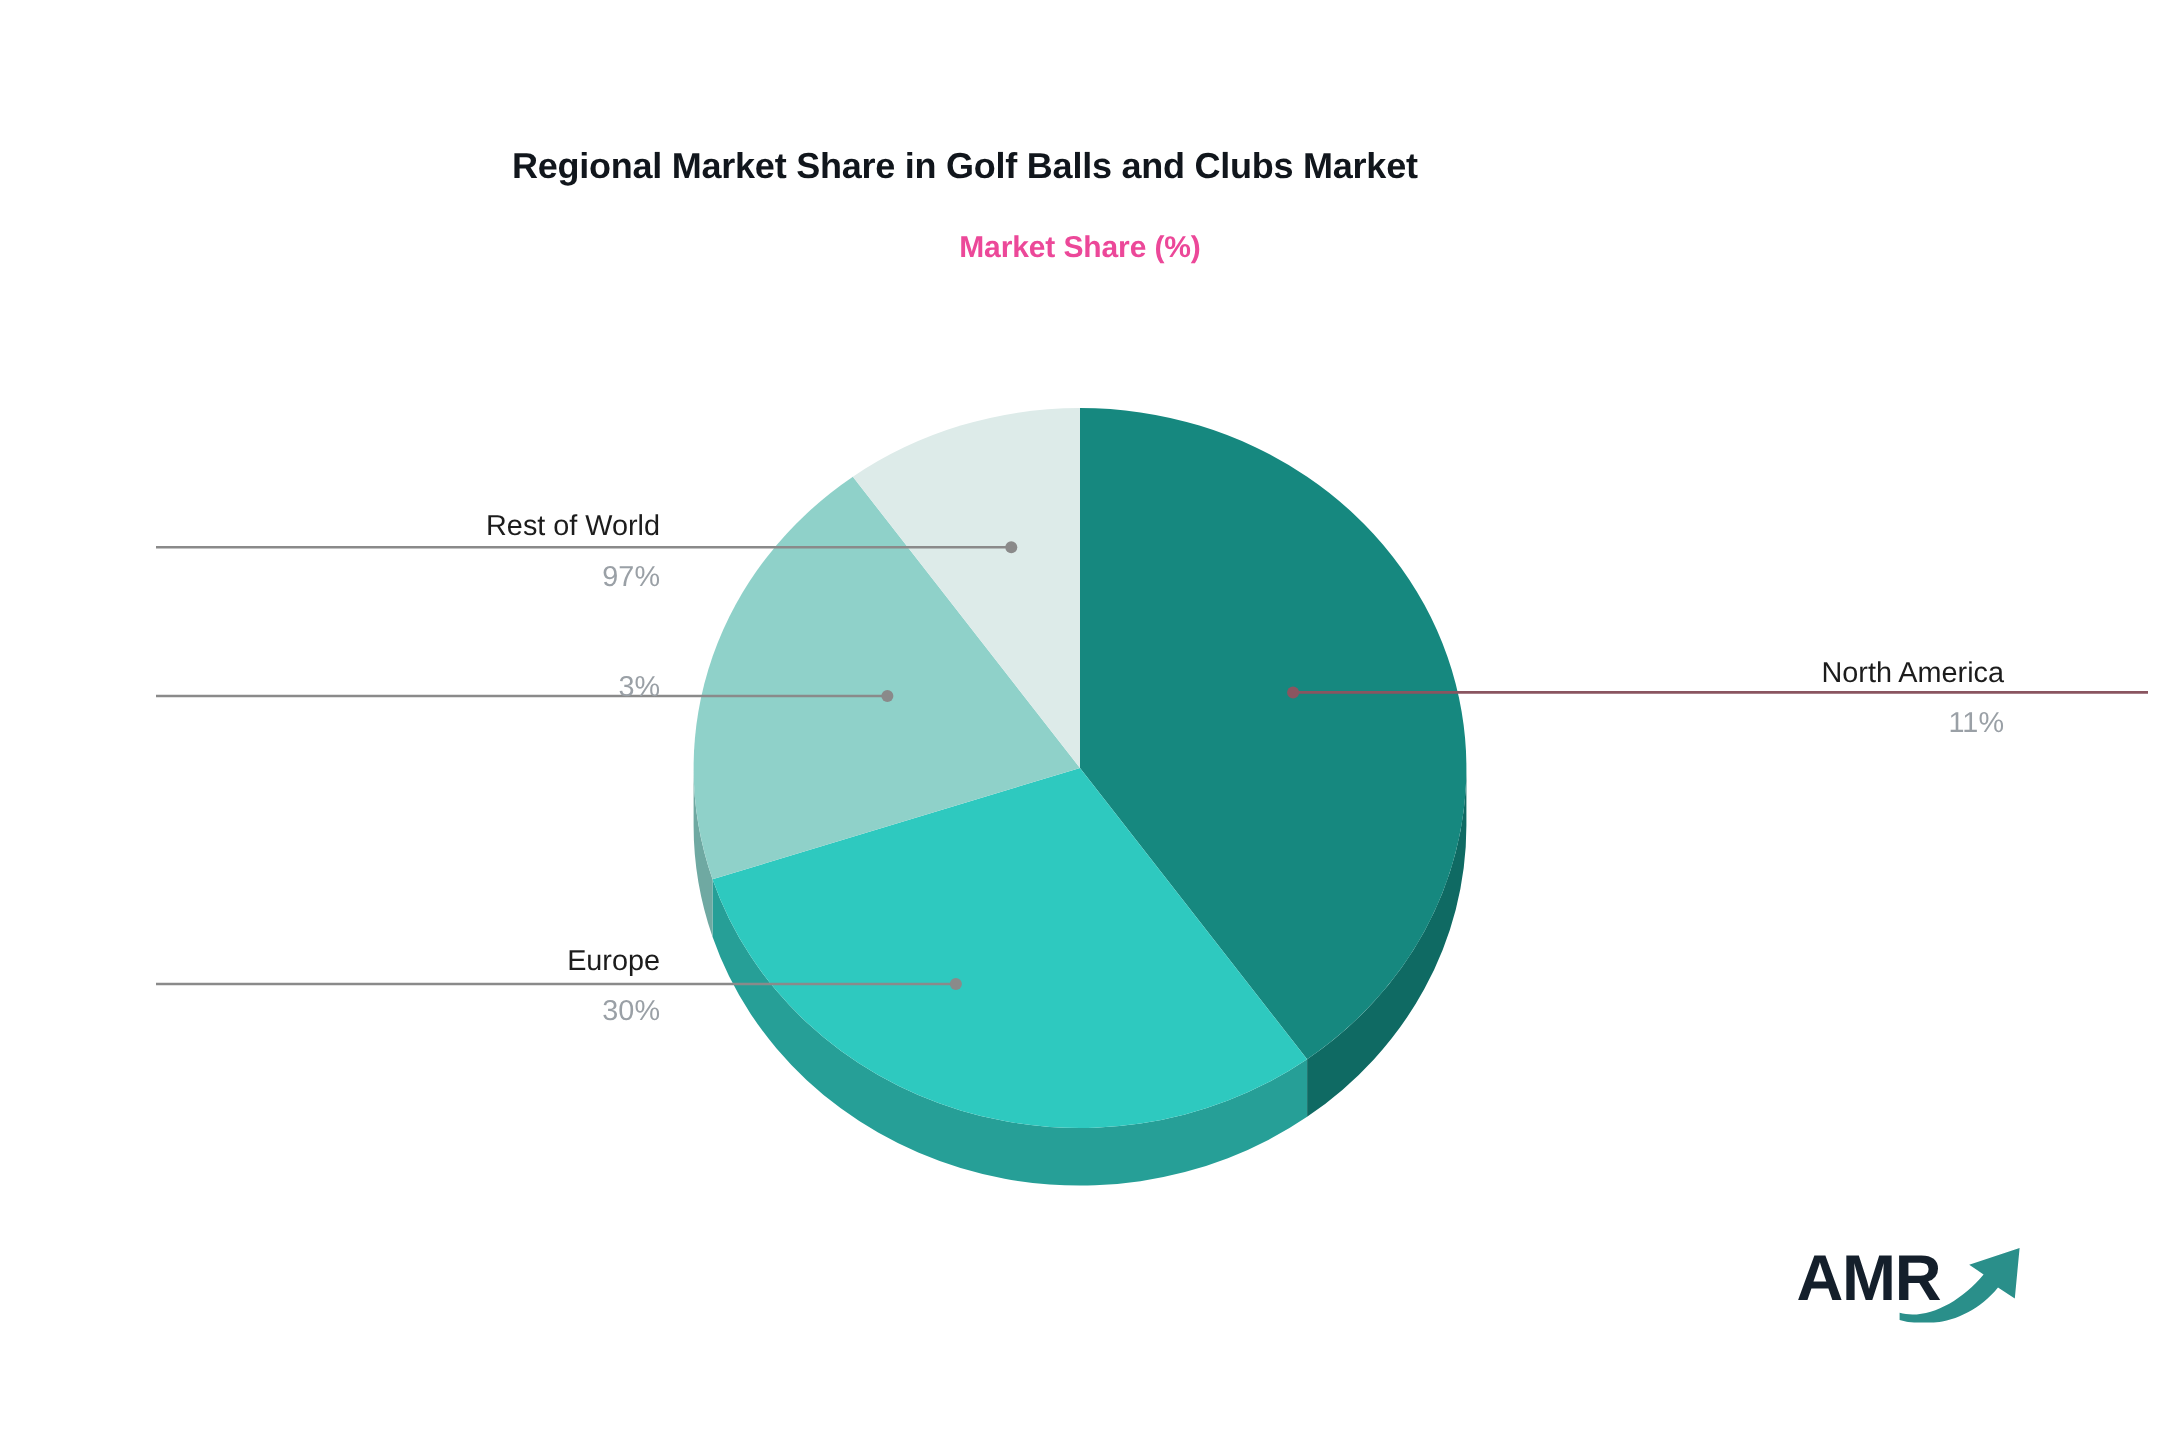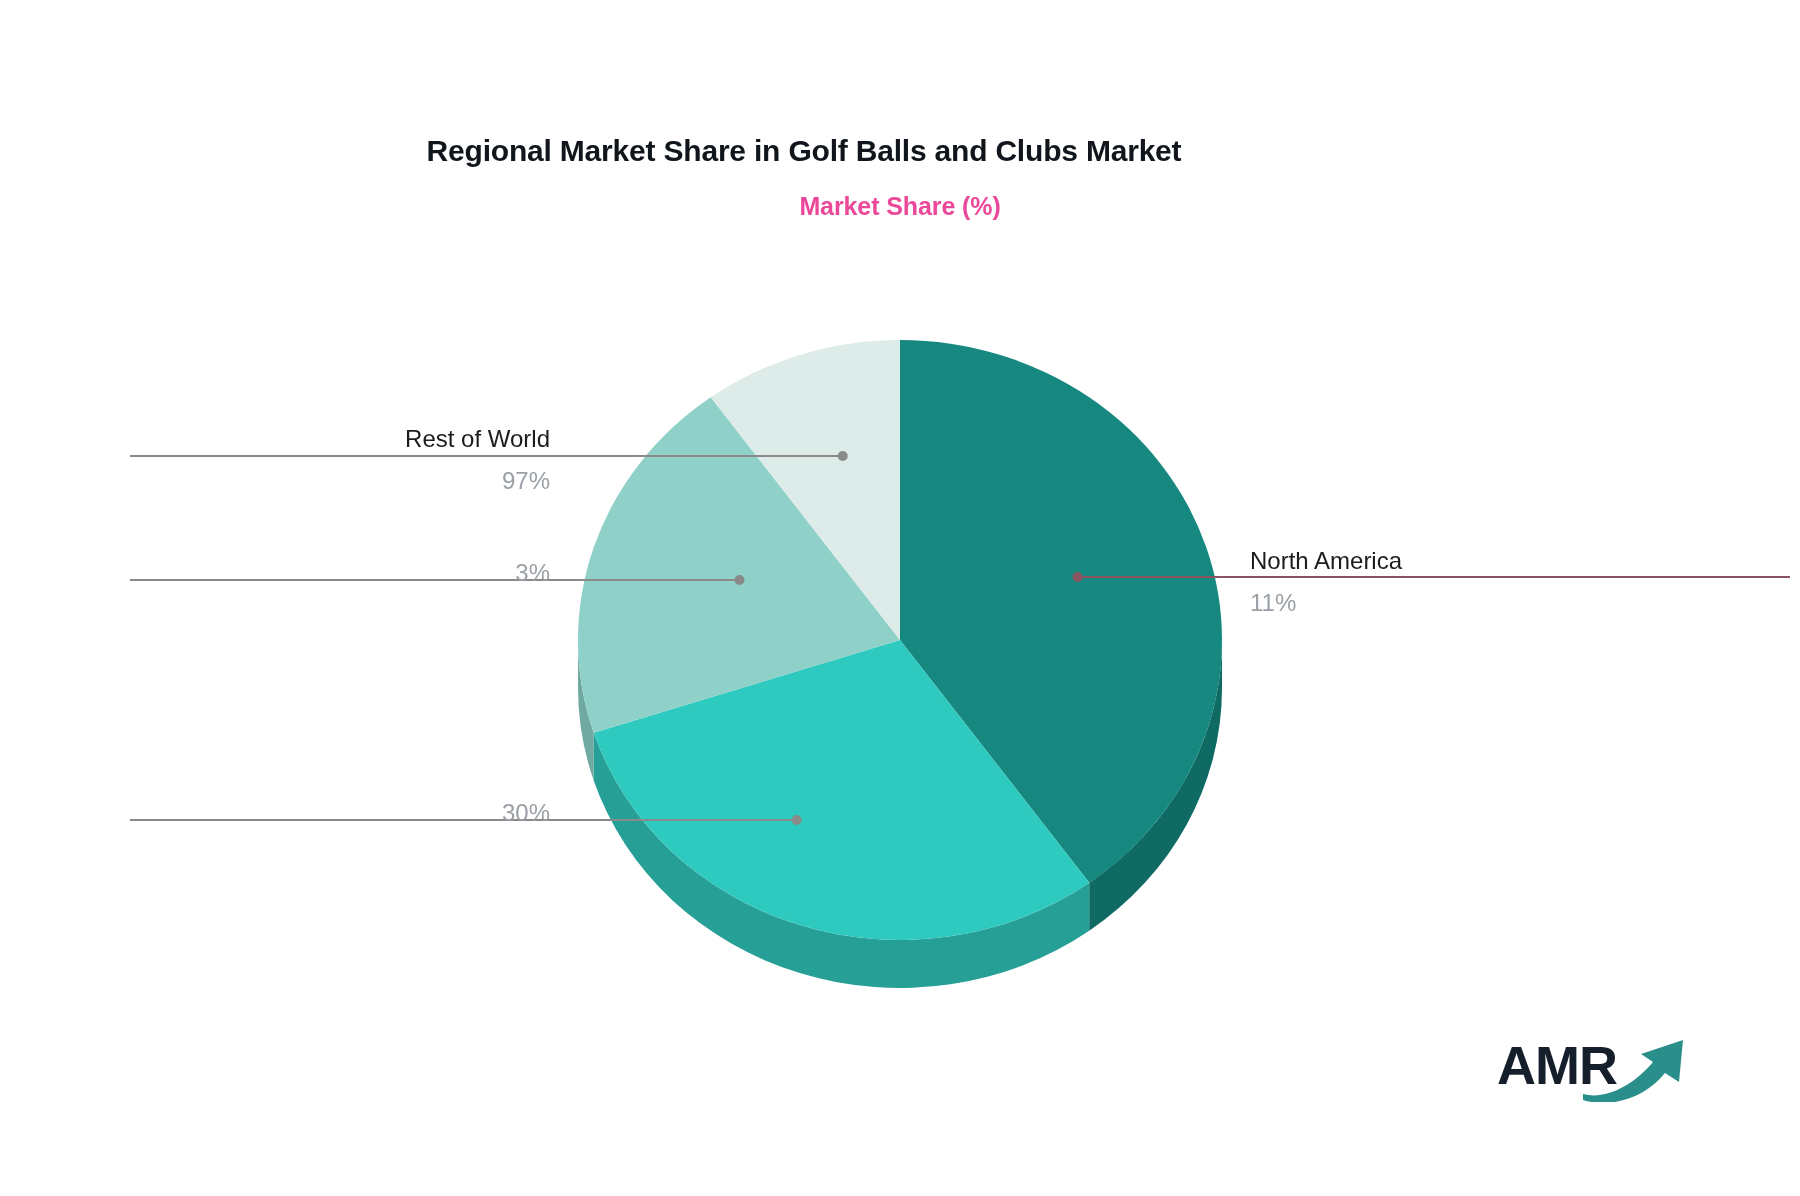--- a/index.html
+++ b/index.html
@@ -15,21 +15,21 @@
   #stage {
     position: absolute;
     left: 0; top: 0;
     width: 1800px; height: 1196px;
     background: #ffffff;
   }
 
   
   .chart-title {
     position: absolute;
-    left: 0; top: 134px;
+    left: 0; top: 122px;
     width: 1608px;
     text-align: center;
     font-size: 30px;
     font-weight: bold;
     color: #11161c;
     letter-spacing: -0.2px;
     white-space: nowrap;
   }
   .chart-subtitle {
     position: absolute;
@@ -62,21 +62,21 @@
     white-space: nowrap;
   }
   .callout .cl-value {
     font-size: 24px;
     color: #9aa0a6;
     line-height: 30px;
     margin-top: 12px;
     white-space: nowrap;
   }
   .callout.left { text-align: right; }
-  .callout.right { }
+  .callout.right { text-align: right; }
 
   
   #amr-logo {
     position: absolute;
     left: 1470px; top: 1028px;
     width: 200px; height: 74px; margin-left: 27px;
   }
   .amr-text {
     position: absolute;
     left: 0; top: 6px;
@@ -137,20 +137,21 @@
   <div class="callout left" style="left:130px; top:424px;">
     <div class="cl-name">Rest of World</div>
     <div class="cl-value">97%</div>
   </div>
 
   <div class="callout left" style="left:130px; top:546px;">
     <div class="cl-value">3%</div>
   </div>
 
   <div class="callout left" style="left:130px; top:786px;">
+    <div class="cl-name">Europe</div>
     <div class="cl-value">30%</div>
   </div>
 
   <div class="callout right" style="left:1250px; top:546px;">
     <div class="cl-name">North America</div>
     <div class="cl-value">11%</div>
   </div>
 
   <div id="amr-logo">
     <div class="amr-text" style="color: rgb(20, 31, 43);">AMR</div>

